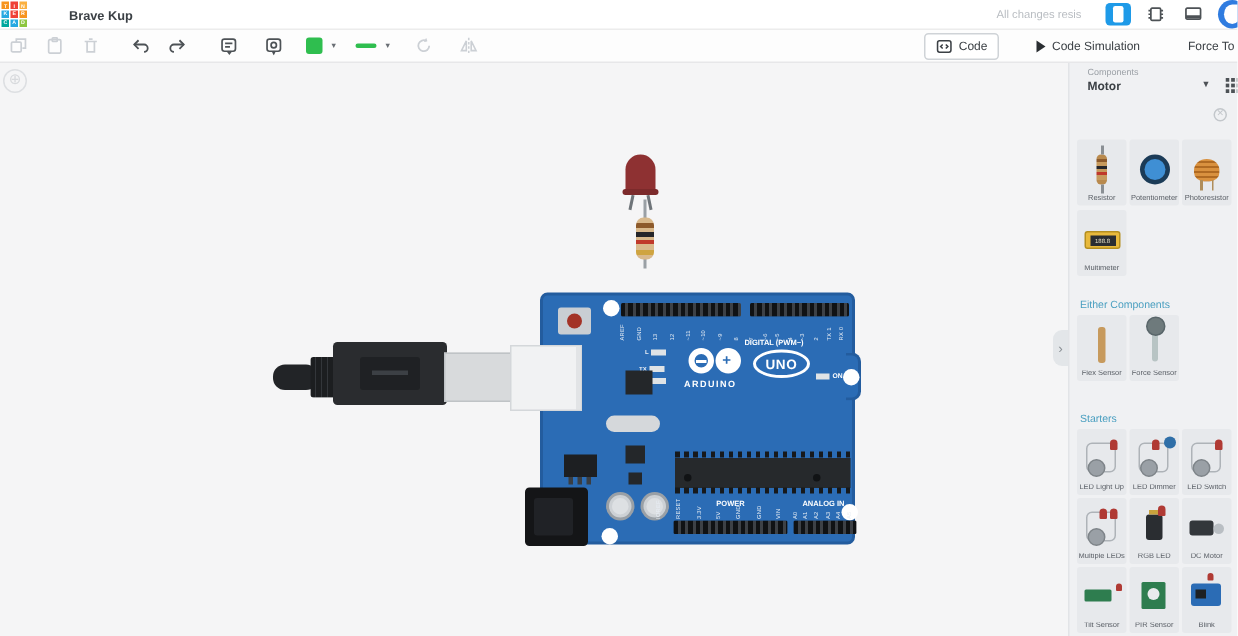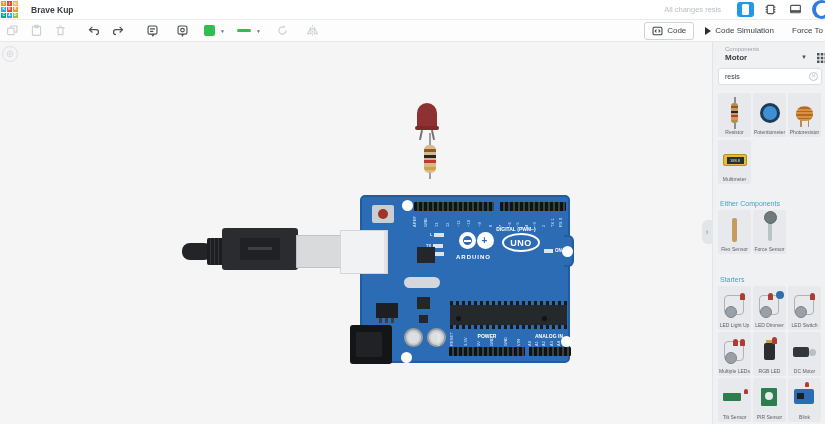--- a/index.html
+++ b/index.html
@@ -9,41 +9,41 @@
 
   
   .topbar { position:absolute; left:0; top:0; width:825px; height:20px; background:#fff;
     border-bottom:1px solid #ececec; display:flex; align-items:center; z-index:30; }
   .logo { width:17px; height:17px; margin-left:1px; display:grid;
     grid-template-columns:repeat(3,1fr); grid-template-rows:repeat(3,1fr); gap:.5px; }
   .logo span { font-size:3.5px; color:#fff; display:flex; align-items:center; justify-content:center; font-weight:bold; }
   .lg0{background:#f7941e}.lg1{background:#ef4136}.lg2{background:#fbb040}
   .lg3{background:#27a9e1}.lg4{background:#ef4136}.lg5{background:#f7941e}
   .lg6{background:#00a79d}.lg7{background:#27a9e1}.lg8{background:#8dc63f}
-  .doc-title { font-size:8.5px; color:#3b4045; margin-left:13px; font-weight:bold; }
+  .doc-title { font-size:8.5px; color:#3b4045; margin-left:28px; font-weight:bold; }
   .topbar-right { margin-left:auto; display:flex; align-items:center; gap:8px; padding-right:0; }
   .save-status { font-size:7.5px; color:#b9bdc2; margin-right:8px; }
   .viewbtn { width:17px; height:15px; border-radius:3px; display:flex; align-items:center; justify-content:center; }
   .viewbtn.active { background:#1e9ae8; }
   .bb-icon { width:7px; height:11px; background:#fff; border-radius:1.5px; }
   .chip-icon svg, .monitor-icon svg { display:block; }
   .avatar { width:19px; height:19px; border-radius:50%; background:#2f7ce0; position:relative; overflow:hidden; margin-right:-6px; }
   .avatar:after { content:""; position:absolute; left:4px; top:3px; width:11px; height:13px;
     background:#fff; border-radius:50% 10% 50% 50%; }
 
   
   .toolbar { position:absolute; left:0; top:20px; width:825px; height:22px; background:#fdfdfd;
     border-bottom:1px solid #e7e7e9; display:flex; align-items:center; z-index:29; }
   .tbgroup { display:flex; align-items:center; gap:4px; }
   .tb-icon { width:20px; height:18px; display:flex; align-items:center; justify-content:center; color:#4d5256; }
   .tb-icon.disabled { color:#ccd0d5; }
   .caret { font-size:5px; color:#6a6f75; margin-left:1px; }
   .swatch { width:11px; height:11px; background:#2fbe4f; border-radius:2px; }
   .wire-swatch { width:14px; height:3px; background:#2fbe4f; border-radius:2px; }
-  .toolbar-right { margin-left:auto; display:flex; align-items:center; gap:4px; padding-right:2px; }
+  .toolbar-right { margin-left:auto; display:flex; align-items:center; gap:18px; padding-right:2px; }
   .tb-btn { display:flex; align-items:center; gap:4px; font-size:8px; color:#3b4045; padding:3px 7px;
     border:1px solid #cfd3d7; border-radius:3px; background:#fff; }
   .tb-btn.plain { border:none; background:transparent; }
   .play-tri { width:0; height:0; border-left:6px solid #2a2e32; border-top:4px solid transparent; border-bottom:4px solid transparent; }
 
   
   .canvas { position:absolute; left:0; top:42px; width:712px; height:382px; background:#f5f5f6; overflow:hidden; }
   .zoomfit { position:absolute; left:2px; top:4px; width:16px; height:16px; border-radius:50%;
     border:1.5px solid #dddfe2; color:#d7d9dc; font-size:10px; line-height:13px; text-align:center; background:transparent; }
   .collapse-tab { position:absolute; right:0; top:178px; width:10px; height:24px; background:#e3e6e9;
@@ -435,21 +435,20 @@
           <rect x="4.5" y="0" width="3" height="3"></rect>
           <rect x="9" y="0" width="3" height="3"></rect>
           <rect x="0" y="4.5" width="3" height="3"></rect>
           <rect x="4.5" y="4.5" width="3" height="3"></rect>
           <rect x="9" y="4.5" width="3" height="3"></rect>
           <rect x="0" y="9" width="3" height="3"></rect>
           <rect x="4.5" y="9" width="3" height="3"></rect>
           <rect x="9" y="9" width="3" height="3"></rect>
         </svg>
     </div>
-    <input class="searchbox" value="resis" style="">
     <div class="search-clear">✕</div>
 
     <div class="tiles" style="top:51px;">
       <div class="tile">
         <div class="art">
             <div class="i-res"></div>
           </div>
         <div class="lab">Resistor</div>
       </div>
       <div class="tile">

